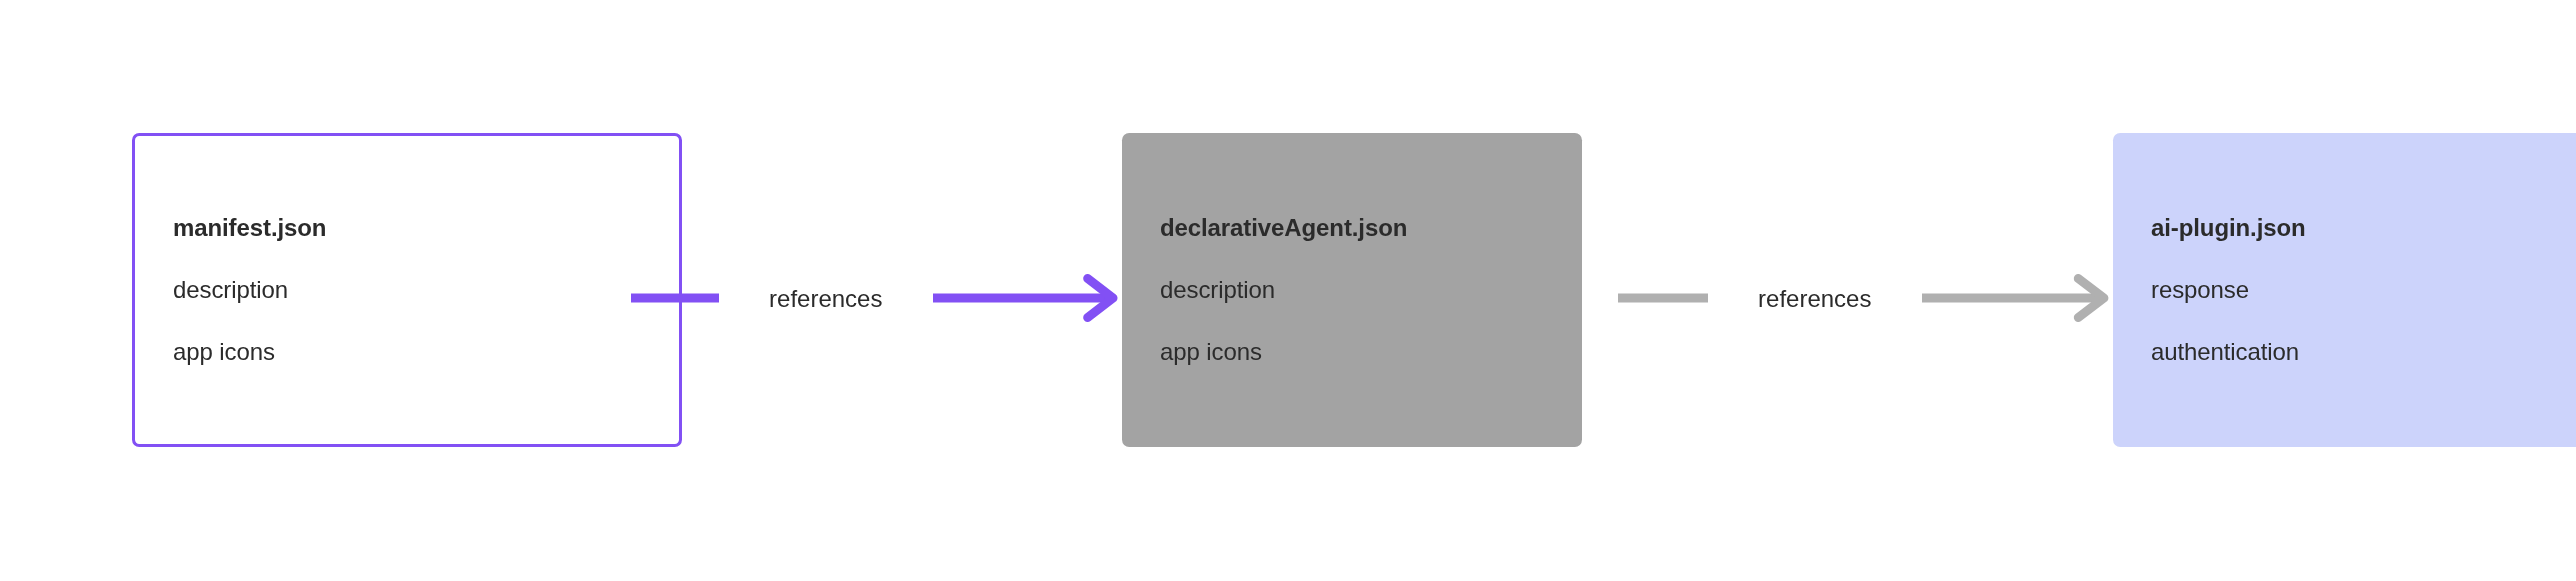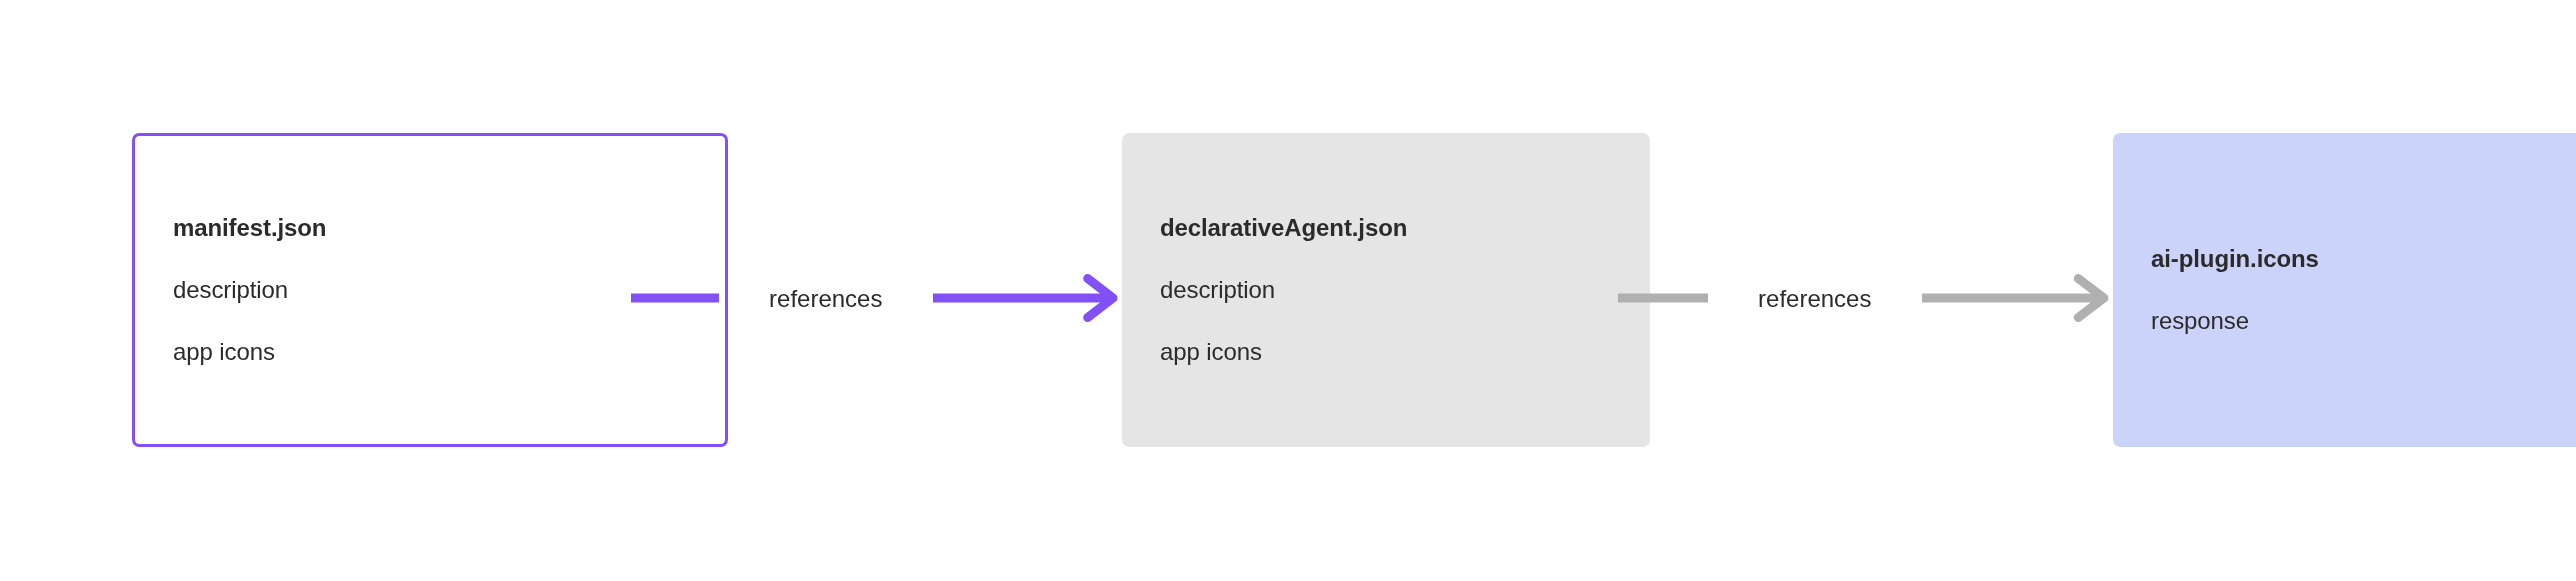--- a/index.html
+++ b/index.html
@@ -42,30 +42,30 @@
     white-space: nowrap;
     letter-spacing: -0.1px;
   }
   .node .line.title {
     font-weight: bold;
   }
 
   
   #node-manifest {
     left: 132px;
-    width: 596px;
+    width: 550px;
     background: #ffffff;
     border: 3.6px solid #8250f4;
   }
 
   
   #node-declarative-agent {
     left: 1122px;
-    width: 528px;
-    background: #e5e5e5;
+    width: 460px;
+    background: #a3a3a3;
     border: 0;
   }
 
   
   #node-ai-plugin {
     left: 2113px;
     width: 494px;
     background: #ccd3fb;
     border: 0;
   }
@@ -129,18 +129,19 @@
       <line x1="0" y1="80" x2="100" y2="80" stroke="#b0b0b0" stroke-width="9" stroke-linecap="round" vector-effect="non-scaling-stroke"></line>
     </svg>
     <div class="edge-label">references</div>
     <svg class="seg" viewBox="0 0 300 160" preserveAspectRatio="none">
       <line x1="0" y1="80" x2="282" y2="80" stroke="#b0b0b0" stroke-width="9" stroke-linecap="round" vector-effect="non-scaling-stroke"></line>
       <polyline points="244,42 284,80 244,118" fill="none" stroke="#b0b0b0" stroke-width="9" stroke-linecap="round" stroke-linejoin="round" vector-effect="non-scaling-stroke"></polyline>
     </svg>
   </div>
 
   <div id="node-ai-plugin" class="node">
-    <div class="line title">ai-plugin.icons</div>
+    <div class="line title">ai-plugin.json</div>
     <div class="line">response</div>
+    <div class="line">authentication</div>
   </div>
 
 </div>
 
 
 </body></html>

